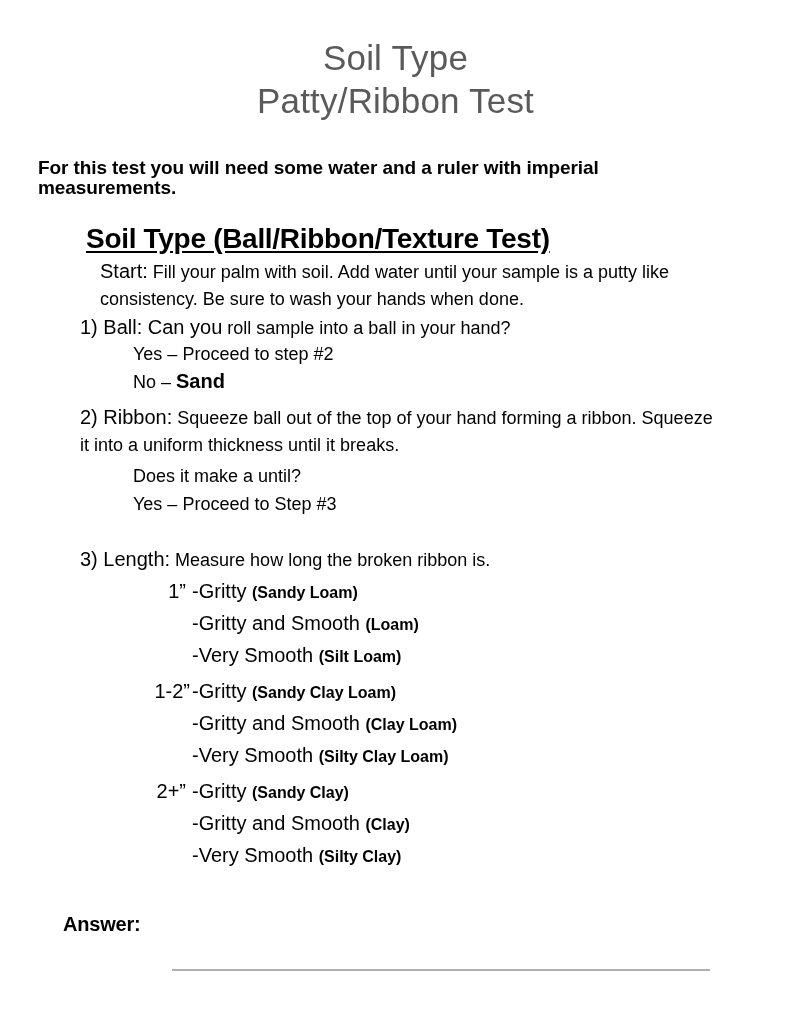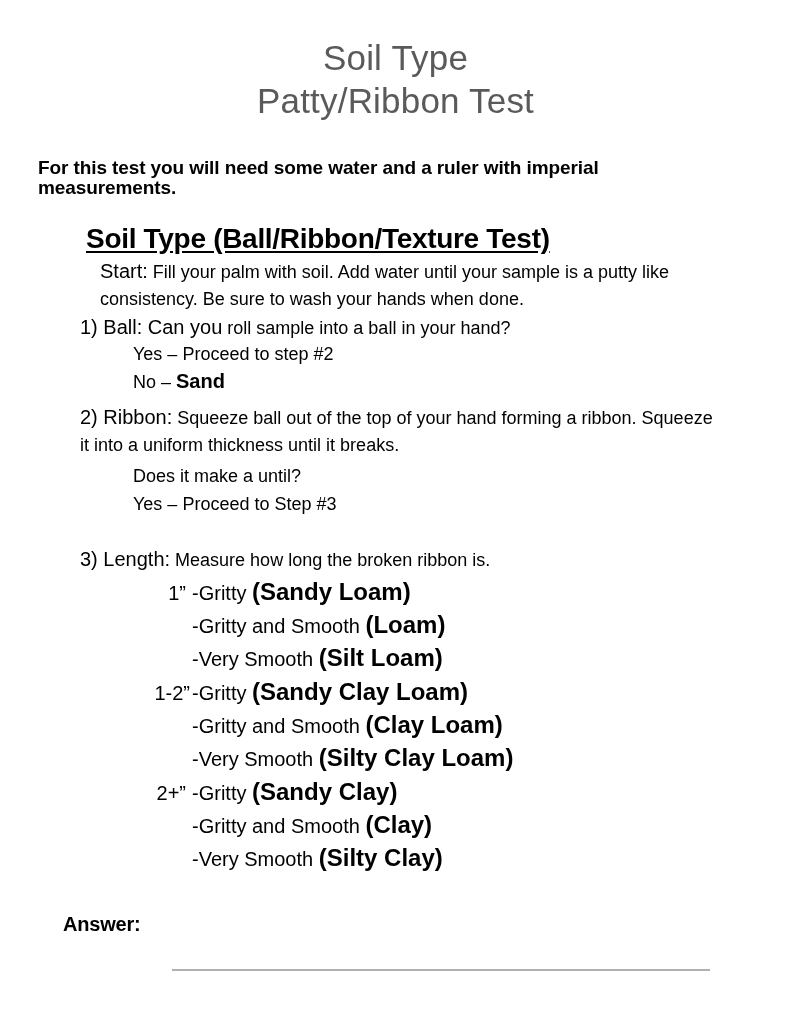--- a/index.html
+++ b/index.html
@@ -130,21 +130,21 @@
   .inch-label.tight { padding-right: 2px; }
   .inch-spacer {
     width: 112px;
     flex: 0 0 112px;
   }
   .texture {
     font-size: 20px;
     white-space: pre;
   }
   .soil-name {
-    font-size: 24px;
+    font-size: 16px;
     font-weight: bold;
   }
 
   
   .answer-label {
     position: absolute;
     left: 63px;
     top: 913px;
     font-size: 20px;
     font-weight: bold;

